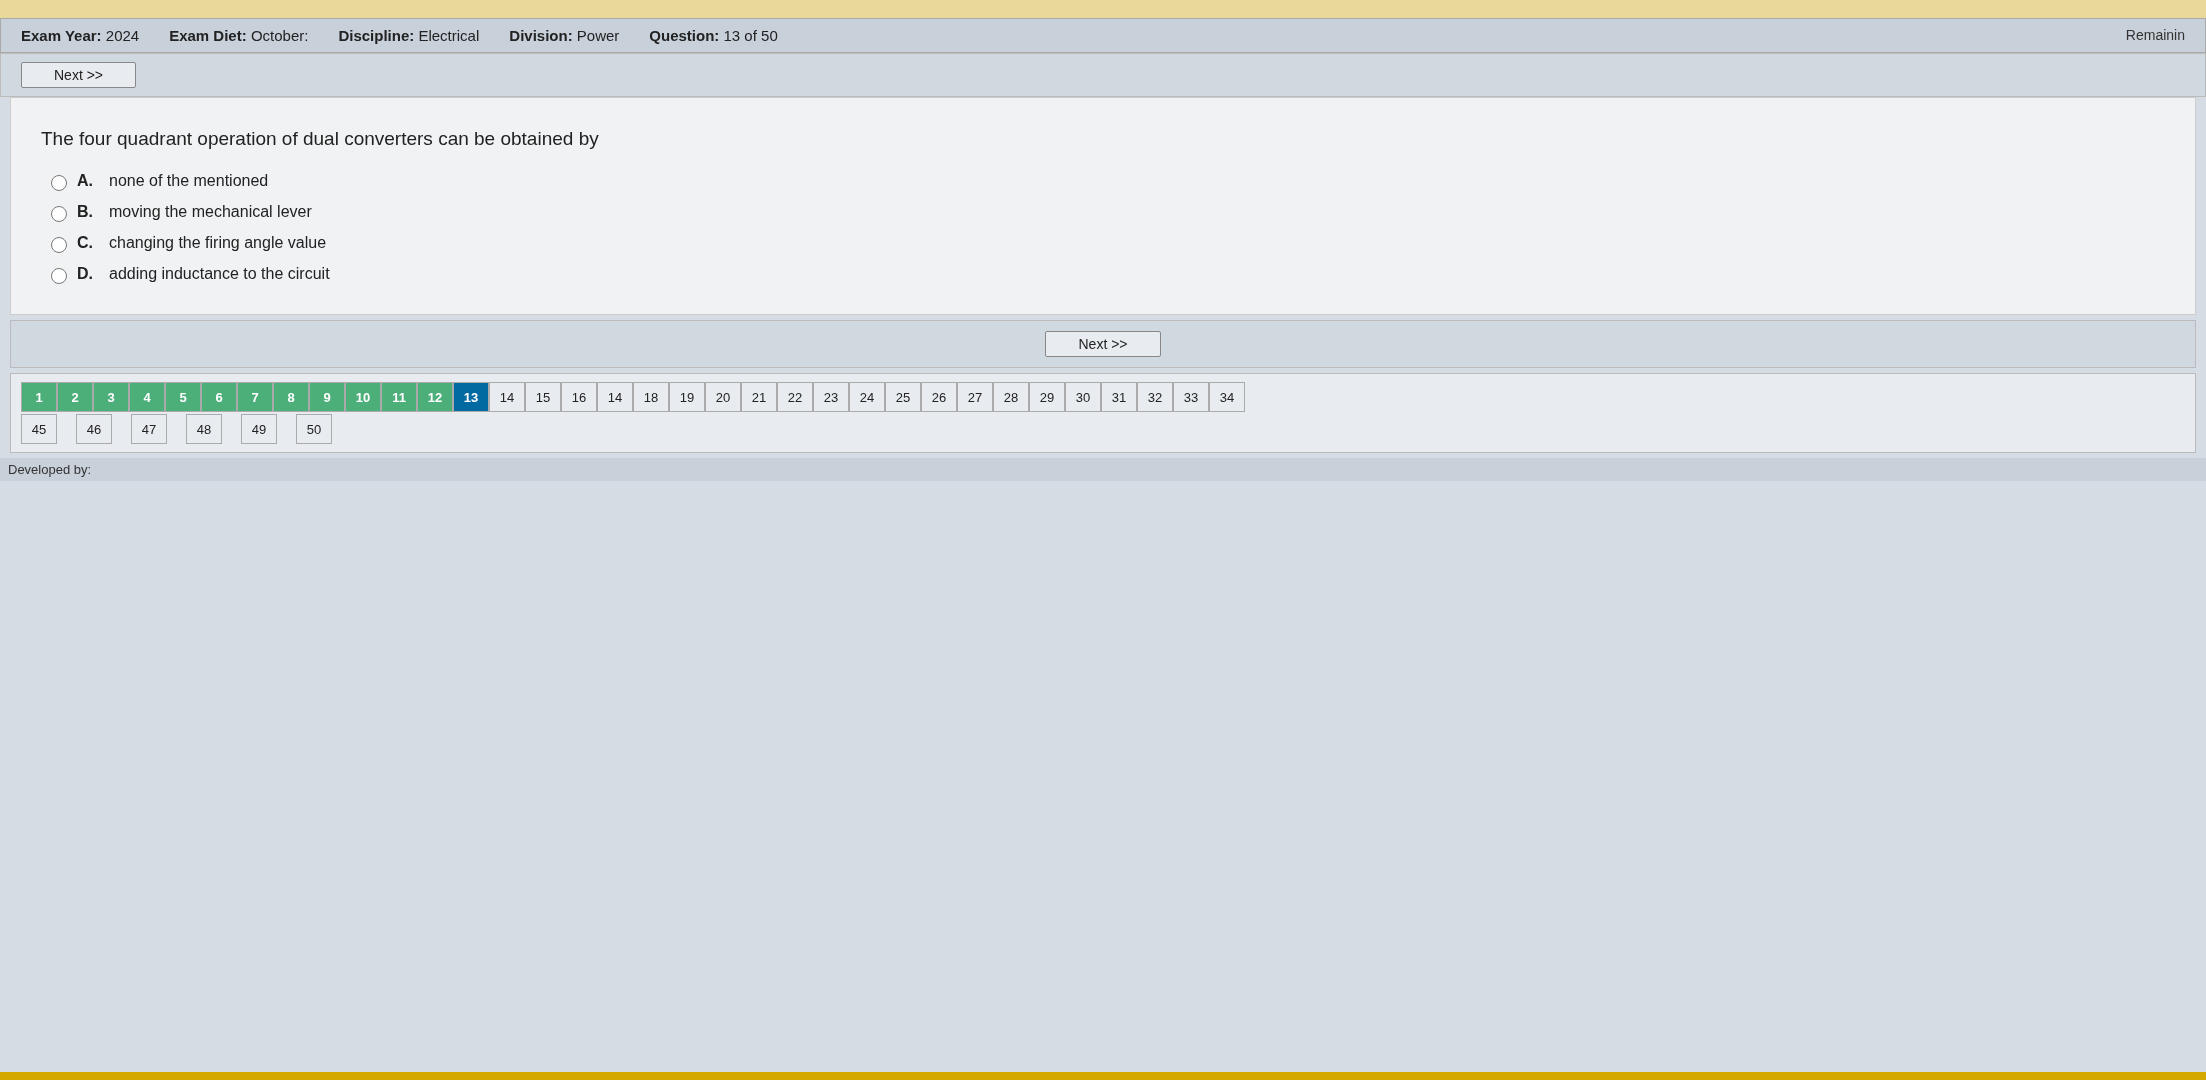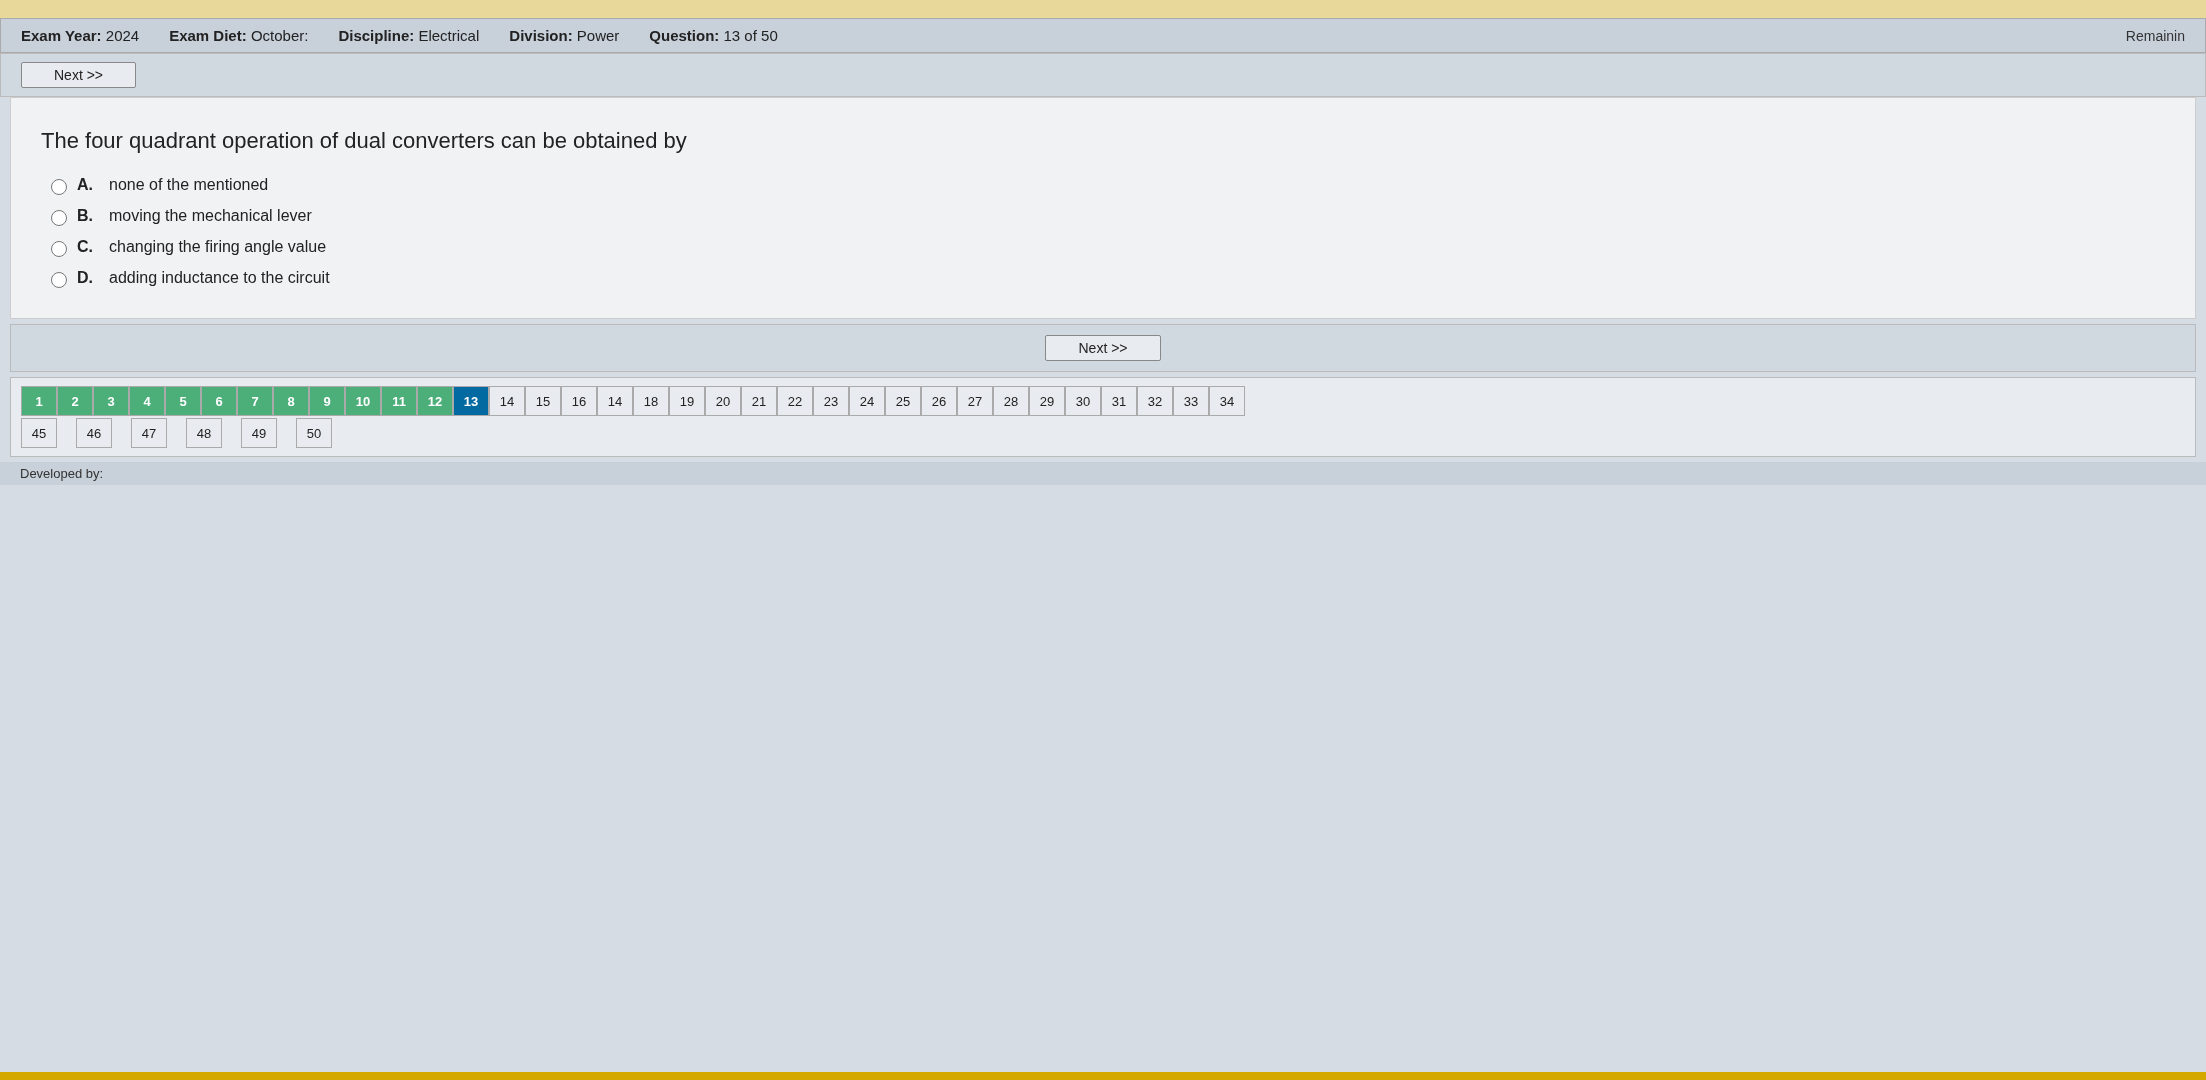--- a/index.html
+++ b/index.html
@@ -20,21 +20,21 @@
       flex: 1;
       display: flex;
       flex-direction: column;
       padding: 0;
     }
     .exam-info-bar {
       background: #c8d0da;
       border: 1px solid #aaa;
       padding: 8px 20px;
       display: flex;
-      align-items: center;
+      align-items: flex-start;
       gap: 30px;
       font-size: 15px;
       color: #222;
     }
     .exam-info-bar .remaining {
       margin-left: auto;
       font-size: 14px;
       color: #333;
     }
     .nav-bar-top {
@@ -71,21 +71,21 @@
       font-size: 28px;
       font-weight: bold;
       color: #2a3a4a;
     }
     .time-left {
       font-size: 24px;
       font-weight: bold;
       color: #1a7abf;
     }
     .question-text {
-      font-size: 22px;
+      font-size: 19px;
       color: #222;
       margin-bottom: 22px;
       margin-top: 10px;
       font-weight: 500;
     }
     .options-list {
       list-style: none;
       display: flex;
       flex-direction: column;
       gap: 12px;
@@ -150,21 +150,21 @@
       color: #fff;
       font-weight: bold;
     }
     .footer-bar {
       background: #d4a800;
       height: 8px;
       width: 100%;
     }
     .developed-bar {
       background: #c8d0da;
-      padding: 4px 20px;
+      padding: 4px 8px;
       font-size: 13px;
       color: #333;
       display: flex;
       align-items: center;
       gap: 10px;
     }
   </style>
 </head>
 <body>
 

